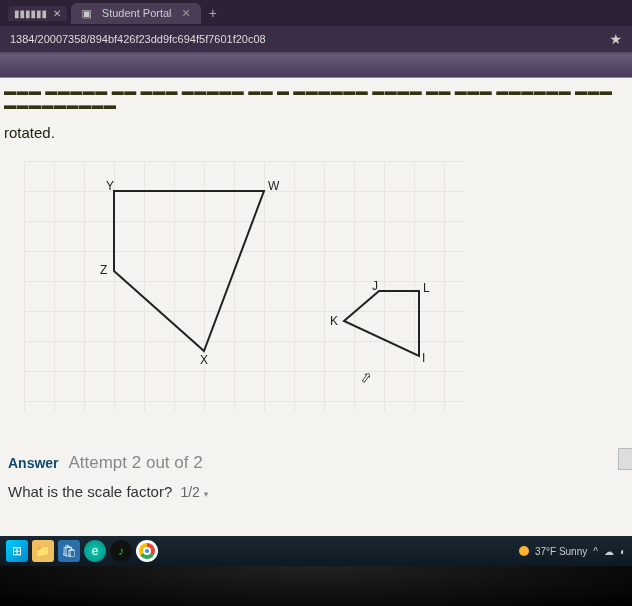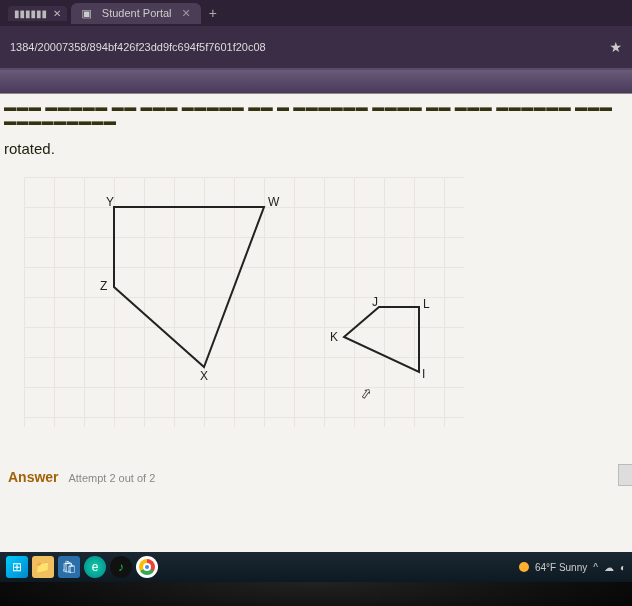--- a/index.html
+++ b/index.html
@@ -4,41 +4,41 @@
 <style>
 * { margin:0; padding:0; box-sizing:border-box; font-family: Arial, sans-serif; }
 body { width:632px; height:606px; background:#1a1520; overflow:hidden; }
 
 .browser-top { background:#2d2135; height:26px; display:flex; align-items:center; padding:0 8px; }
 .tab-remnant { background:#3a2d45; color:#bbb; font-size:10px; padding:2px 6px; border-radius:4px 4px 0 0; display:flex; align-items:center; gap:6px; margin-right:4px;}
 .tab { background:#4a3d55; color:#ccc; font-size:11px; padding:4px 10px; border-radius:6px 6px 0 0; display:flex; align-items:center; gap:10px;}
 .tab-close { color:#999; cursor:pointer;}
 .new-tab { color:#aaa; margin-left:8px; font-size:14px; cursor:pointer;}
 
-.url-bar { background:#3a2d45; height:44px; display:flex; align-items:center; justify-content:space-between; padding:0 10px; color:#ddd; font-size:11px; border-bottom:2px solid #5a4a6a;}
+.url-bar { background:#3a2d45; height:28px; display:flex; align-items:center; justify-content:space-between; padding:0 10px; color:#ddd; font-size:11px; border-bottom:2px solid #5a4a6a;}
 .star { color:#ccc; font-size:14px;}
 
 .divider-bar { height:24px; background: linear-gradient(#6a5a7a, #4a3a5a); border-bottom:1px solid #888;}
 
 .page { background:#f5f3f0; height:458px; padding:6px 4px 4px 4px; position:relative; overflow:hidden;}
 .garbled { color:#331; font-size:12px; letter-spacing:0.5px; filter:blur(0.5px);}
 .rotated { color:#221; font-size:15px; margin-top:12px; margin-bottom:20px;}
 
 .figure-area { position:relative; width:440px; height:250px; margin-left:20px; margin-top:10px;}
 .grid-bg { position:absolute; inset:0; 
   background-image: linear-gradient(#e8e4de 1px, transparent 1px), linear-gradient(90deg, #e8e4de 1px, transparent 1px);
   background-size:30px 30px;}
 svg.shapes { position:absolute; inset:0; }
 .vlabel { position:absolute; font-size:12px; color:#222;}
 
 .cursor { position:absolute; font-size:14px; color:#222; transform:rotate(-10deg);}
 
 .answer-row { margin-top:40px; padding:2px 4px; font-size:14px; color:#333;}
-.answer-label { font-weight:bold; color:#a16207; margin-right:6px;}
-.attempt { color:#888; font-size:11px;}
+.answer-label { font-weight:bold; color:#0c4a6e; margin-right:6px;}
+.attempt { color:#888; font-size:17px;}
 
 .q1 { margin-top:22px; padding:0 4px; font-size:15px; color:#333;}
 .q1 em { font-style:italic;}
 .seg { font-family: 'Times New Roman', serif; text-decoration: overline;}
 .dropdown { color:#666; font-size:14px; padding:1px 4px;}
 .caret { font-size:9px; color:#888;}
 
 .q2 { margin-top:8px; padding:0 4px; font-size:15px; color:#333;}
 
 .side-widget { position:absolute; right:0; top:370px; width:14px; height:22px; background:#ddd; border:1px solid #bbb; border-right:none;}
@@ -106,35 +106,39 @@
     <span class="vlabel" style="left:398px; top:190px;">I</span>
     <span class="cursor" style="left:336px; top:208px;">⬀</span>
   </div>
 
   <div class="answer-row">
     <span class="answer-label">Answer</span>
     <span class="attempt">Attempt 2 out of 2</span>
   </div>
 
 
+  <div class="q2">
+    <span>What is the scale factor? </span>
+    <span class="dropdown"><span>1/2</span> <span class="caret">▾</span></span>
+  </div>
 
   <div class="side-widget"></div>
 </div>
 
 <div class="taskbar">
   <div class="tb-left">
     <div class="tb-icon win">⊞</div>
     <div class="tb-icon fold">📁</div>
     <div class="tb-icon store">🛍</div>
     <div class="tb-icon edge">e</div>
     <div class="tb-icon spot">♪</div>
     <div class="tb-icon chrome"></div>
   </div>
   <div class="tb-right">
     <span class="weather-dot"></span>
-    <span>64°F Sunny</span>
+    <span>37°F Sunny</span>
     <span class="tray-caret">^</span>
     <span class="cloud">☁</span>
     <span class="steam">◐</span>
   </div>
 </div>
 
 <div class="monitor-bottom"></div>
 
 </body></html>

